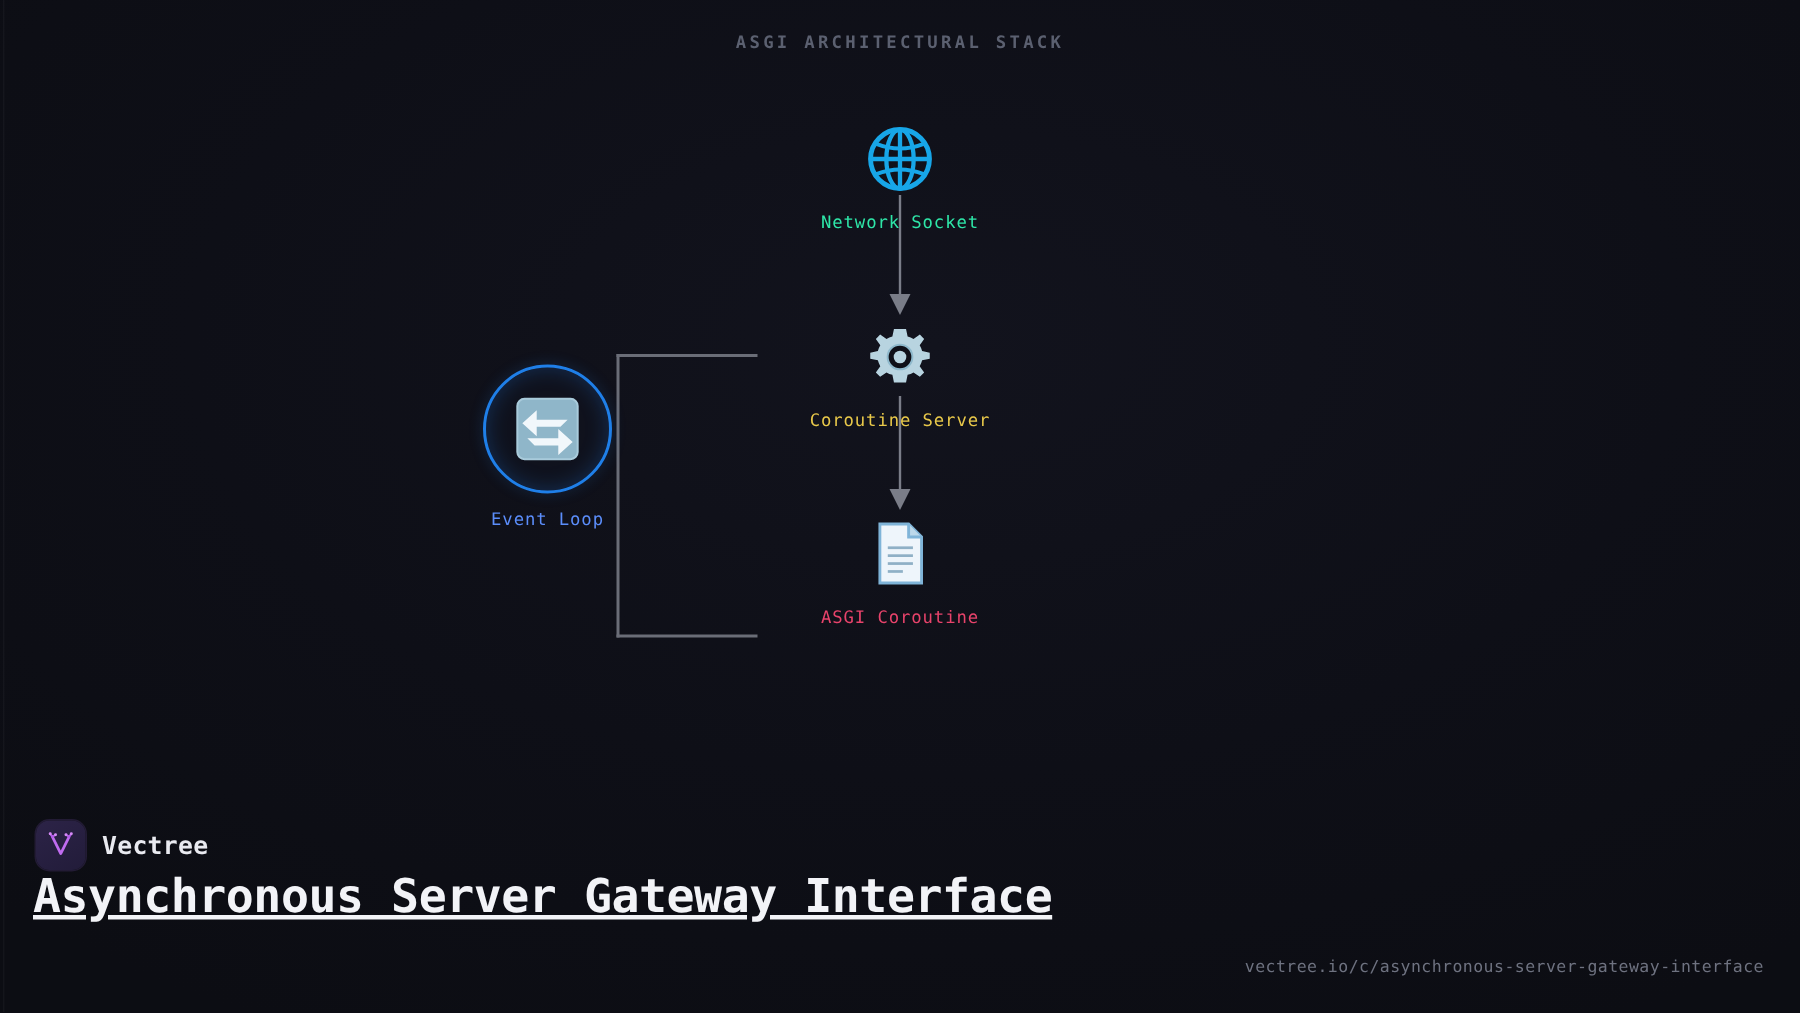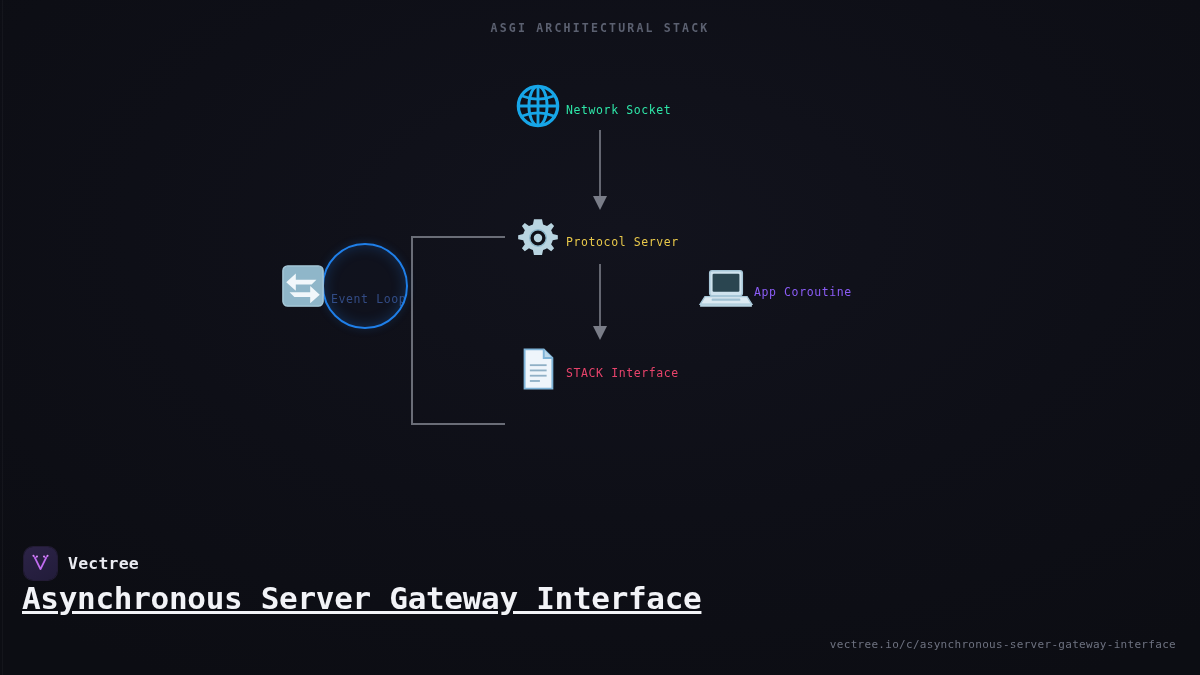--- a/index.html
+++ b/index.html
@@ -47,21 +47,21 @@
     letter-spacing: 2.2px;
     font-weight: 700;
     color: #5b6070;
     font-family: "DejaVu Sans Mono", "Liberation Mono", monospace;
   }
 
   
   .node {
     position: absolute;
     display: flex;
-    flex-direction: row;
+    flex-direction: column;
     align-items: center;
     width: 180px;
     transform: translateX(-90px);
   }
   .node .icon-wrap {
     position: relative;
     width: 56px;
     height: 56px;
     display: flex;
     align-items: center;
@@ -203,62 +203,50 @@
 
   <div class="node" style="left:600px; top:210px;">
     <div class="icon-wrap">
       <svg width="46" height="46" viewBox="0 0 48 48">
         <path d="M24 4.5 l4.2 0 1.1 5.3 a15 15 0 0 1 4.1 1.7 l4.4-3.1 3 3 -3.1 4.4 a15 15 0 0 1 1.7 4.1 l5.3 1.1 0 4.2 -5.3 1.1 a15 15 0 0 1-1.7 4.1 l3.1 4.4 -3 3 -4.4-3.1 a15 15 0 0 1-4.1 1.7 l-1.1 5.3 -4.2 0 -4.2 0 -1.1-5.3 a15 15 0 0 1-4.1-1.7 l-4.4 3.1 -3-3 3.1-4.4 a15 15 0 0 1-1.7-4.1 l-5.3-1.1 0-4.2 5.3-1.1 a15 15 0 0 1 1.7-4.1 l-3.1-4.4 3-3 4.4 3.1 a15 15 0 0 1 4.1-1.7 l1.1-5.3 z" fill="#b8d4e0"></path>
         <circle cx="24" cy="24" r="8.6" fill="#0f1018"></circle>
         <circle cx="24" cy="24" r="8.6" fill="none" stroke="#8fb9cc" stroke-width="1.4"></circle>
         <circle cx="24" cy="24" r="4.4" fill="#b8d4e0"></circle>
       </svg>
     </div>
-    <div class="label" style="color:#e8c84a;">Protocol Server</div>
+    <div class="label" style="color:#e8c84a;">Coroutine Server</div>
   </div>
 
   <div class="node" style="left:600px; top:341px;">
     <div class="icon-wrap">
       <svg width="44" height="46" viewBox="0 0 44 48">
         <path d="M8 3.5 L28 3.5 L37 12.5 L37 44.5 L8 44.5 Z" fill="#eef5fb" stroke="#7fb4d8" stroke-width="2"></path>
         <path d="M28 3.5 L28 12.5 L37 12.5" fill="#bcd8ea" stroke="#7fb4d8" stroke-width="2"></path>
         <line x1="13.5" y1="20" x2="31" y2="20" stroke="#8fb0c6" stroke-width="1.9"></line>
         <line x1="13.5" y1="25.5" x2="31" y2="25.5" stroke="#8fb0c6" stroke-width="1.9"></line>
         <line x1="13.5" y1="31" x2="31" y2="31" stroke="#8fb0c6" stroke-width="1.9"></line>
         <line x1="13.5" y1="36.5" x2="24" y2="36.5" stroke="#8fb0c6" stroke-width="1.9"></line>
       </svg>
     </div>
-    <div class="label" style="color:#e8436b;">STACK Interface</div>
+    <div class="label" style="color:#e8436b;">ASGI Coroutine</div>
   </div>
 
   <div class="node" style="left:365px; top:258px;text-align:center;">
     <div class="ring"></div>
     <div class="icon-wrap">
       <svg width="46" height="46" viewBox="0 0 48 48">
         <rect x="3" y="3" width="42" height="42" rx="5" fill="#8fb6c9"></rect>
         <rect x="3" y="3" width="42" height="42" rx="5" fill="none" stroke="#a9cbdb" stroke-width="1.4"></rect>
         <path d="M38 17.5 L16.5 17.5 L16.5 11 L6.5 20 L16.5 29 L16.5 22.5 L33 22.5 L38 17.5 Z" fill="#f1f7fb"></path>
         <path d="M10 30.5 L31.5 30.5 L31.5 24 L41.5 33 L31.5 42 L31.5 35.5 L15 35.5 L10 30.5 Z" fill="#f1f7fb"></path>
       </svg>
     </div>
     <div class="label" style="color:#5b8dfa; margin-top:25px;">Event Loop</div>
   </div>
 
-  <div class="node" style="left:788px; top:260px;">
-    <div class="icon-wrap">
-      <svg width="54" height="46" viewBox="0 0 56 48">
-        <rect x="11" y="6" width="34" height="26" rx="2.4" fill="#cfe3ee" stroke="#a7c7d8" stroke-width="1.6"></rect>
-        <rect x="14" y="9" width="28" height="19" rx="1.2" fill="#2a4550"></rect>
-        <path d="M6 33 L50 33 L55 41 L1 41 Z" fill="#dceaf2" stroke="#a7c7d8" stroke-width="1.4"></path>
-        <rect x="13" y="35" width="30" height="2.4" rx="1" fill="#9fc0d2"></rect>
-        <path d="M1 41 L55 41 L55 43.5 L1 43.5 Z" fill="#b9d4e2"></path>
-      </svg>
-    </div>
-    <div class="label" style="color:#8b5cf6;">App Coroutine</div>
-  </div>
 
   <div class="footer">
 
     <div class="brand-row">
       <div class="brand-logo">
         <svg width="19" height="19" viewBox="0 0 24 24">
           <path d="M5 5 L12 19 L19 5" fill="none" stroke="#c06cf0" stroke-width="2.3" stroke-linecap="round" stroke-linejoin="round"></path>
           <path d="M5 5 L3.2 2.4 M5 5 L7.4 3.2" fill="none" stroke="#b35ce8" stroke-width="1.7" stroke-linecap="round"></path>
           <path d="M19 5 L20.8 2.4 M19 5 L16.6 3.2" fill="none" stroke="#b35ce8" stroke-width="1.7" stroke-linecap="round"></path>
           <circle cx="3.1" cy="2.3" r="1.25" fill="#d48af5"></circle>

